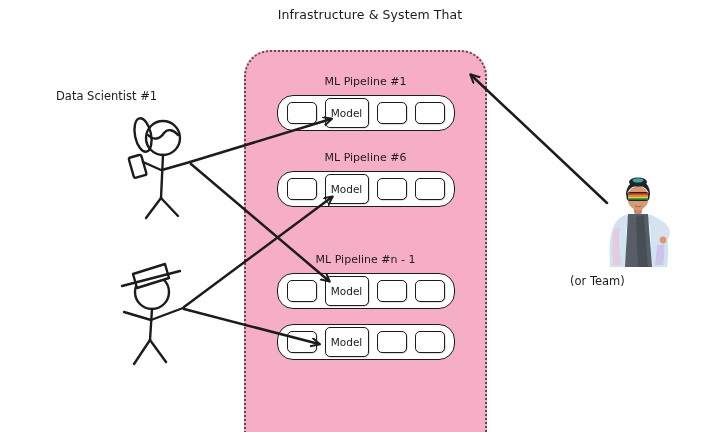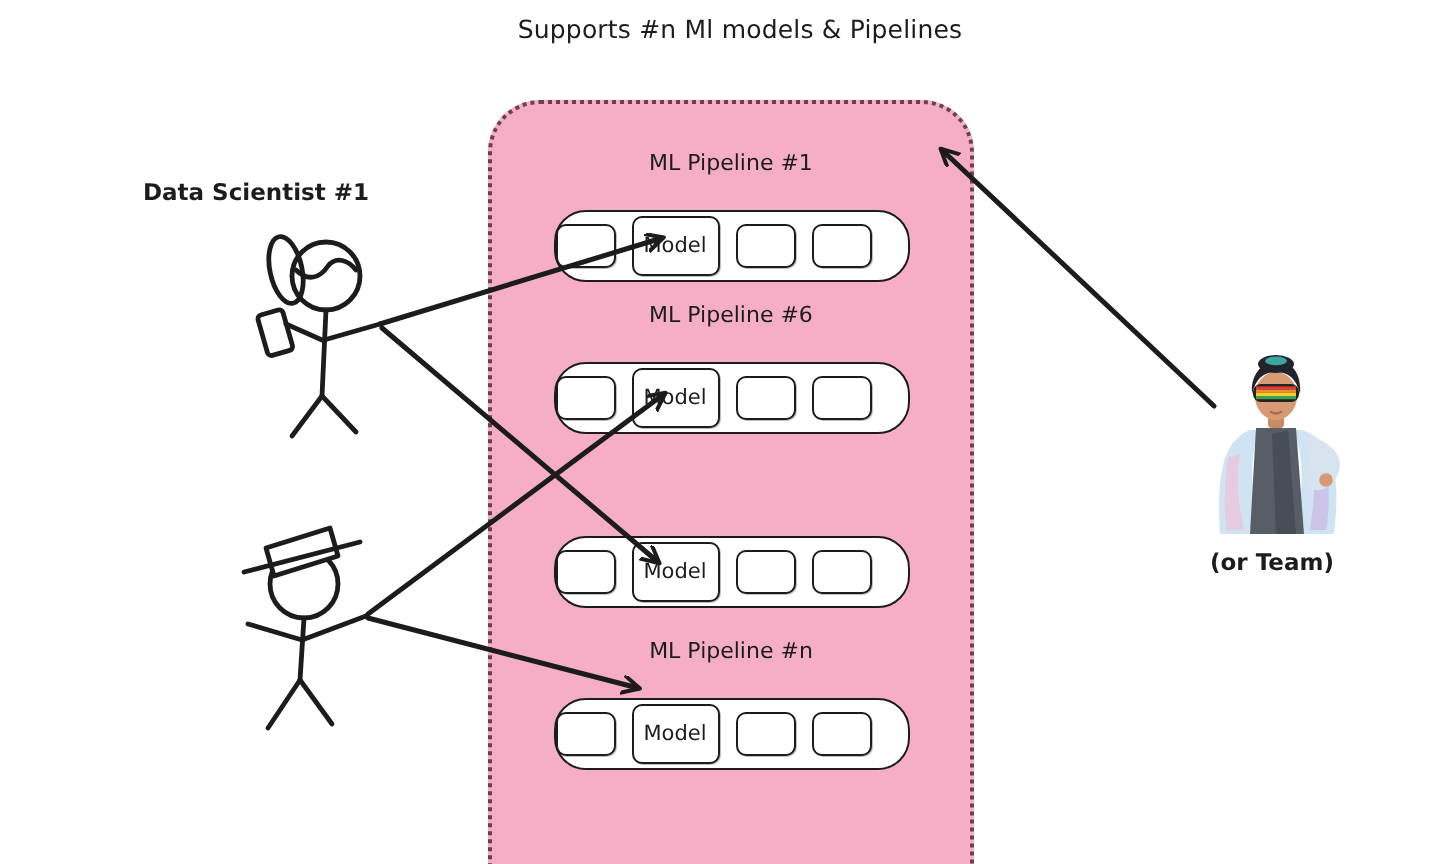--- a/index.html
+++ b/index.html
@@ -21,50 +21,50 @@
   
   .pink-box{
     position:absolute;left:244px;top:50px;width:243px;height:419px;
     background:var(--container-fill);
     border:2px dotted var(--container-border);
     border-radius:26px;
   }
   .pipeline{position:absolute;left:0;width:100%;text-align:center;}
   .pipeline .plabel{font-size:11px;line-height:15px;font-weight:500;margin-bottom:5px;}
   .ptrack{
-    width:178px;height:36px;margin:16px auto;background:#fff;
+    width:178px;height:36px;margin:6px auto;background:#fff;
     border:1.6px solid var(--ink);border-radius:16px;
-    display:flex;align-items:center;justify-content:flex-start;gap:8px;
+    display:flex;align-items:center;justify-content:center;gap:8px;
   }
   .slot{
     display:inline-flex;align-items:center;justify-content:center;
     width:30px;height:22px;background:#fff;
     border:1.5px solid var(--ink);border-radius:5px;
     box-shadow:0.5px 0.5px 0 rgba(0,0,0,.25);
   }
   .slot.model{width:44px;height:30px;font-size:10.5px;font-weight:500;}
   .g1{top:22px;} .g2{top:98px;} .g3{top:200px;} .g4{top:266px;}
   
-  .actor-label{position:absolute;font-size:11.5px;font-weight:700;text-align:center;}
+  .actor-label{position:absolute;font-size:11.5px;font-weight:400;}
   .ds1-label{left:56px;top:89px;width:144px;}
   .ds3-label{left:42px;top:236px;width:144px;}
   .mlops-label{left:570px;top:274px;width:132px;line-height:15px;font-size:11.5px;}
   .fig{position:absolute;}
   .overlay{position:absolute;left:0;top:0;pointer-events:none;}
   svg line, svg path.stroke, svg circle.stroke, svg polygon.stroke{
     stroke:var(--ink);fill:none;stroke-linecap:round;stroke-linejoin:round;
   }
 </style>
 </head>
 <body>
 
 <div class="canvas">
 
   <div class="title">
-    <div>Supports #n Ml models &amp; Pipelines</div>
+    <div>Infrastructure &amp; System That</div>
   </div>
 
   <div class="pink-box">
 
     <div class="pipeline g1">
       <div class="plabel">ML Pipeline #1</div>
       <div class="ptrack">
         <span class="slot"></span>
         <span class="slot model">Model</span>
         <span class="slot"></span>
@@ -76,30 +76,30 @@
       <div class="plabel">ML Pipeline #6</div>
       <div class="ptrack">
         <span class="slot"></span>
         <span class="slot model">Model</span>
         <span class="slot"></span>
         <span class="slot"></span>
       </div>
     </div>
 
     <div class="pipeline g3">
+      <div class="plabel">ML Pipeline #n - 1</div>
       <div class="ptrack">
         <span class="slot"></span>
         <span class="slot model">Model</span>
         <span class="slot"></span>
         <span class="slot"></span>
       </div>
     </div>
 
     <div class="pipeline g4">
-      <div class="plabel">ML Pipeline #n</div>
       <div class="ptrack">
         <span class="slot"></span>
         <span class="slot model">Model</span>
         <span class="slot"></span>
         <span class="slot"></span>
       </div>
     </div>
   </div>
 
   <div class="actor-label ds1-label">Data Scientist #1</div>

